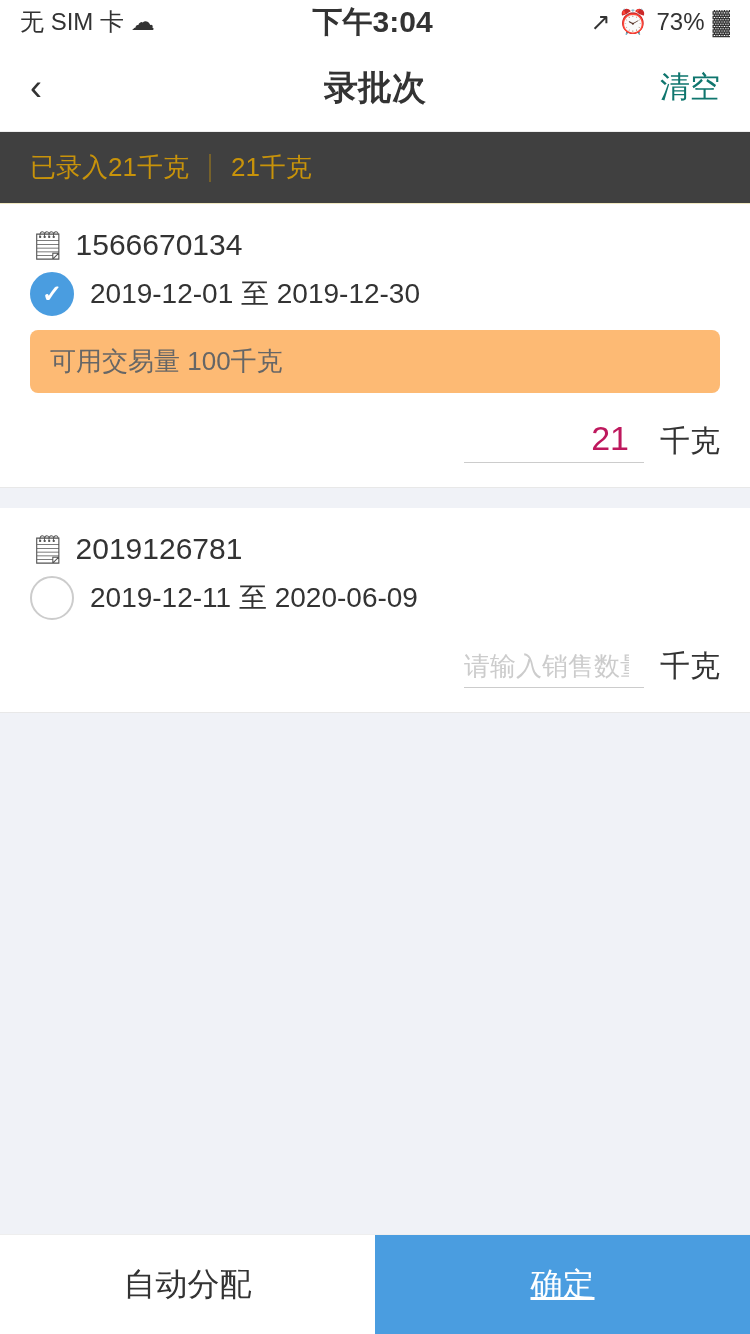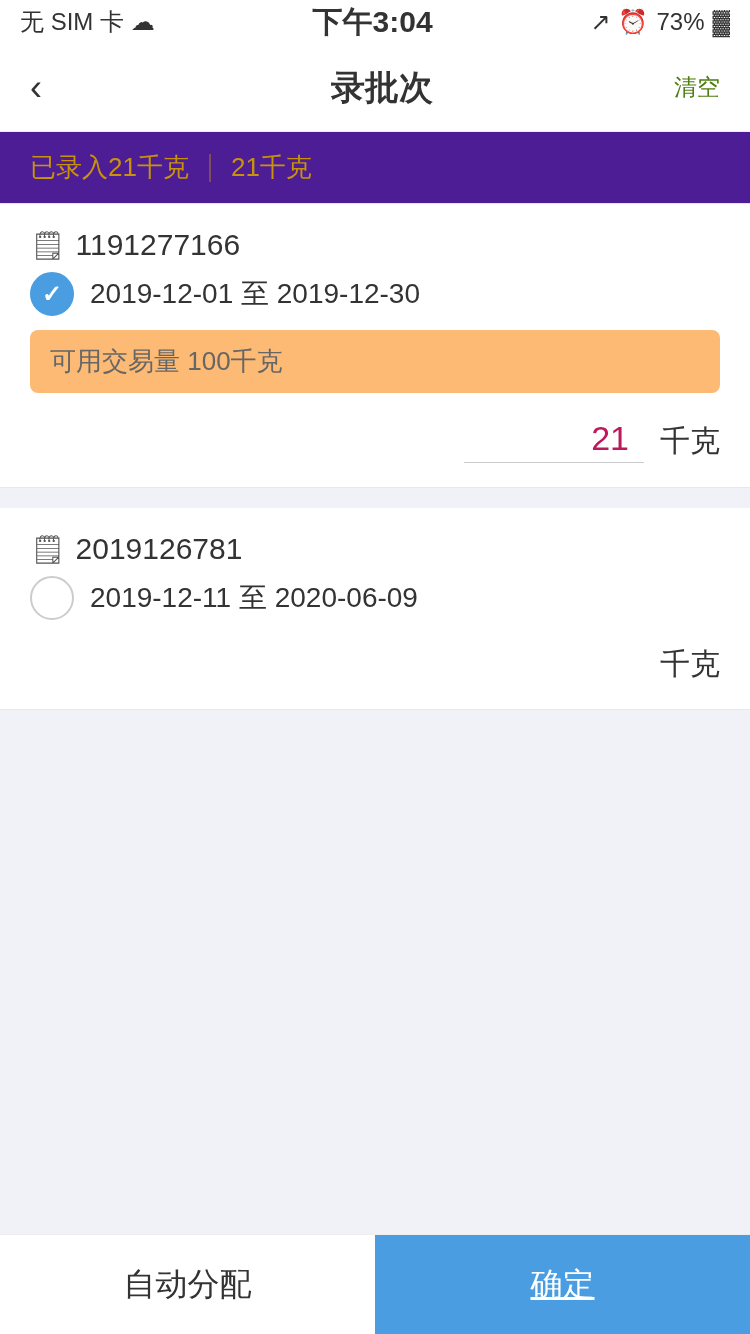--- a/index.html
+++ b/index.html
@@ -43,29 +43,29 @@
       color: #333;
       cursor: pointer;
       width: 60px;
     }
     .nav-title {
       font-size: 34px;
       font-weight: 600;
       color: #333;
     }
     .nav-clear {
-      font-size: 23px;
-      color: #4d7c0f;
+      font-size: 30px;
+      color: #0f766e;
       cursor: pointer;
       text-align: right;
     }
 
     
     .summary-banner {
-      background: #4c1d95;
+      background: #404040;
       padding: 18px 30px;
       display: flex;
       align-items: center;
       gap: 20px;
       border-bottom: 1px solid #f0e8c0;
     }
     .summary-text {
       font-size: 26px;
       color: #c8930a;
     }
@@ -241,21 +241,21 @@
 
 <div class="summary-banner">
   <span class="summary-text">已录入21千克</span>
   <div class="summary-divider"></div>
   <span class="summary-text">21千克</span>
 </div>
 
 <div class="batch-card">
   <div class="batch-header">
     <span class="batch-id-icon">🗒</span>
-    <span class="batch-id-text">1191277166</span>
+    <span class="batch-id-text">1566670134</span>
   </div>
   <div class="batch-date-row">
     <div class="radio-circle checked">
       <span class="radio-check">✓</span>
     </div>
     <span class="batch-date-text">2019-12-01 至 2019-12-30</span>
   </div>
   <div class="batch-volume-row">
     <span class="batch-volume-text">可用交易量 100千克</span>
   </div>
@@ -272,20 +272,21 @@
     <span class="batch-id-icon">🗒</span>
     <span class="batch-id-text">2019126781</span>
   </div>
   <div class="batch-date-row">
     <div class="radio-circle">
       <span class="radio-check"></span>
     </div>
     <span class="batch-date-text">2019-12-11 至 2020-06-09</span>
   </div>
   <div class="batch-input-row">
+    <input class="batch-input" type="number" placeholder="请输入销售数量" style="">
     <span class="batch-unit">千克</span>
   </div>
 </div>
 
 <div class="big-empty"></div>
 
 <div class="bottom-bar">
   <button class="btn-auto">自动分配</button>
   <button class="btn-confirm">确定</button>
 </div>

